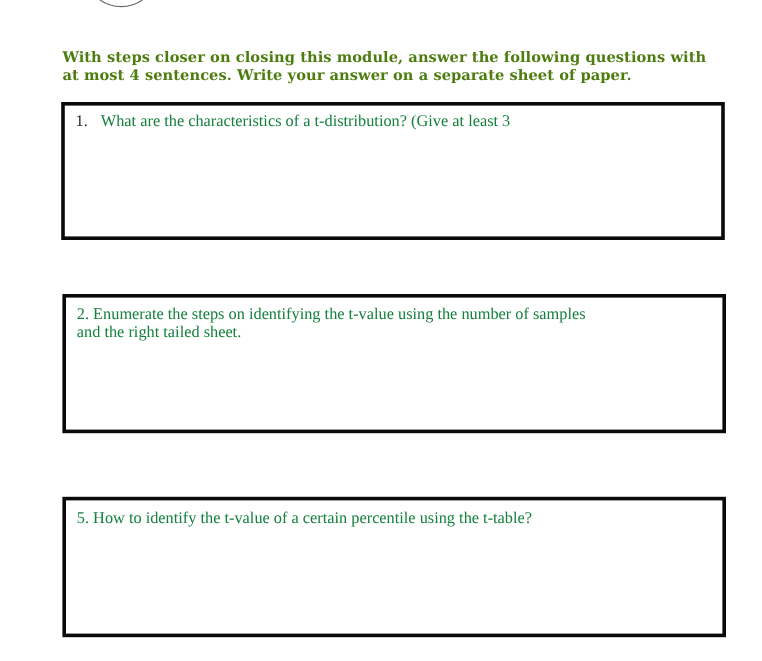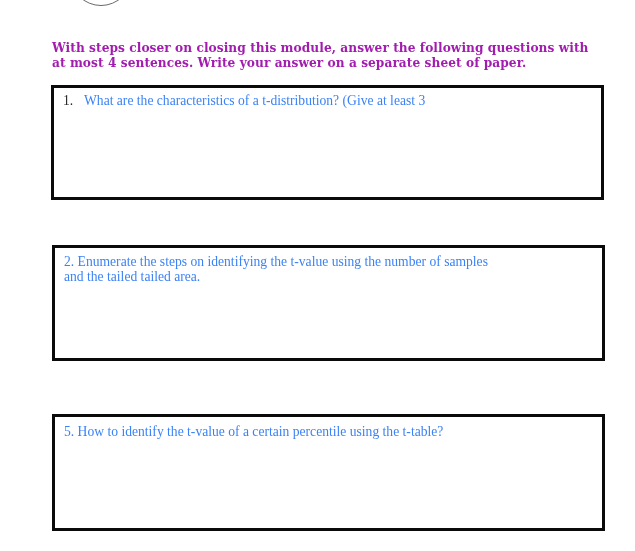--- a/index.html
+++ b/index.html
@@ -27,35 +27,35 @@
     }
     .instructions {
       position: absolute;
       left: 52px;
       top: 41px;
       width: 560px;
       font-family: "DejaVu Serif", serif;
       font-weight: bold;
       font-size: 12.2px;
       line-height: 15px;
-      color: #a21caf;
+      color: #4d7c0f;
       letter-spacing: 0.05px;
     }
     .qbox {
       position: absolute;
       border: 3px solid #0a0a0a;
       box-sizing: border-box;
       background: #ffffff;
     }
     .qbox .qtext {
       position: absolute;
       font-family: "Liberation Serif", "DejaVu Serif", serif;
       font-size: 13.6px;
       line-height: 15px;
-      color: #3b82f6;
+      color: #15803d;
     }
     #box1 { left: 51px; top: 85px; width: 553px; height: 115px; }
     #box2 { left: 52px; top: 245px; width: 553px; height: 116px; }
     #box3 { left: 52px; top: 414px; width: 553px; height: 117px; }
 
     #box1 .qnum {
       position: absolute;
       left: 9px;
       top: 5px;
       font-family: "Liberation Serif", "DejaVu Serif", serif;
@@ -80,21 +80,21 @@
 <div class="qbox" id="box1">
   <span class="qnum">1.</span>
   <div class="qtext">
     <div>What are the characteristics of a t-distribution? (Give at least 3</div>
   </div>
 </div>
 
 <div class="qbox" id="box2">
   <div class="qtext">
     <div>2. Enumerate the steps on identifying the t-value using the number of samples</div>
-    <div>and the tailed tailed area.</div>
+    <div>and the right tailed sheet.</div>
   </div>
 </div>
 
 <div class="qbox" id="box3">
   <div class="qtext">
     <div>5. How to identify the t-value of a certain percentile using the t-table?</div>
   </div>
 </div>
 
 </body></html>

